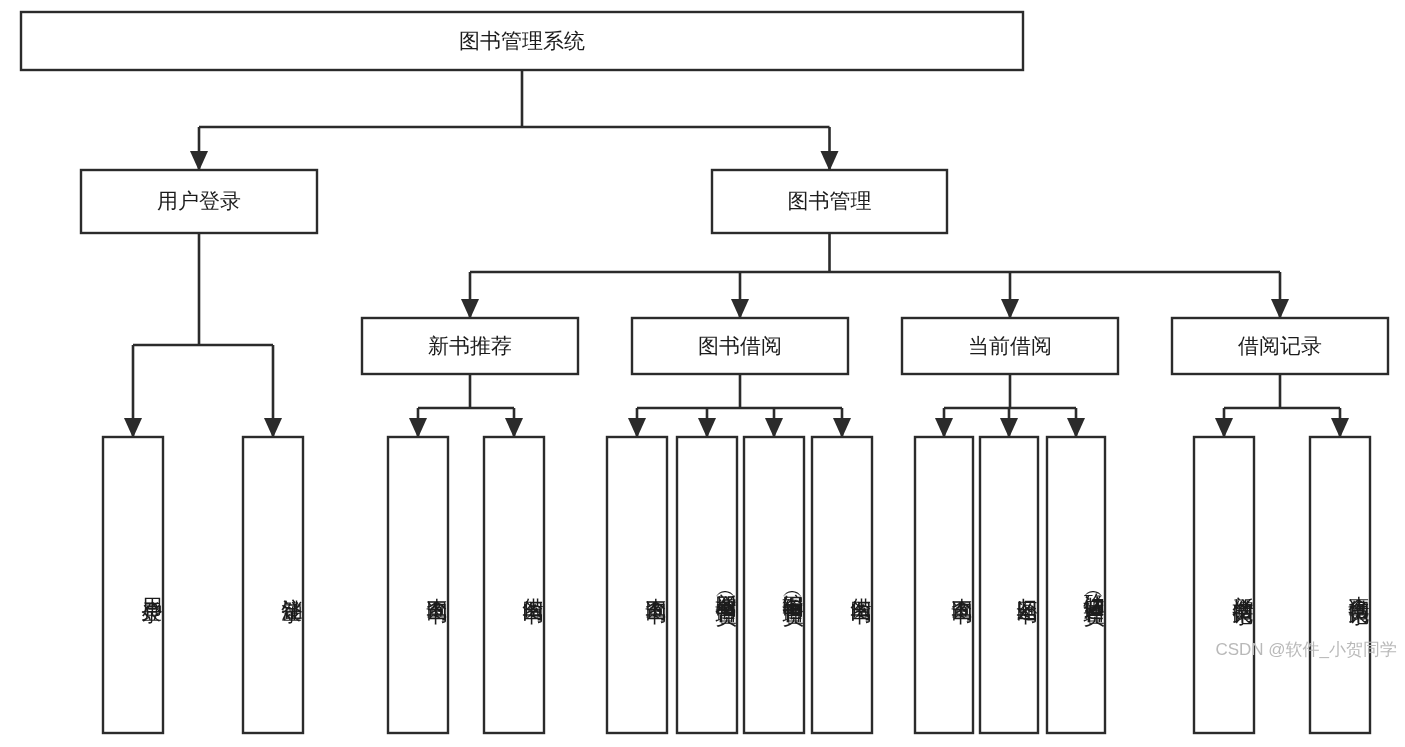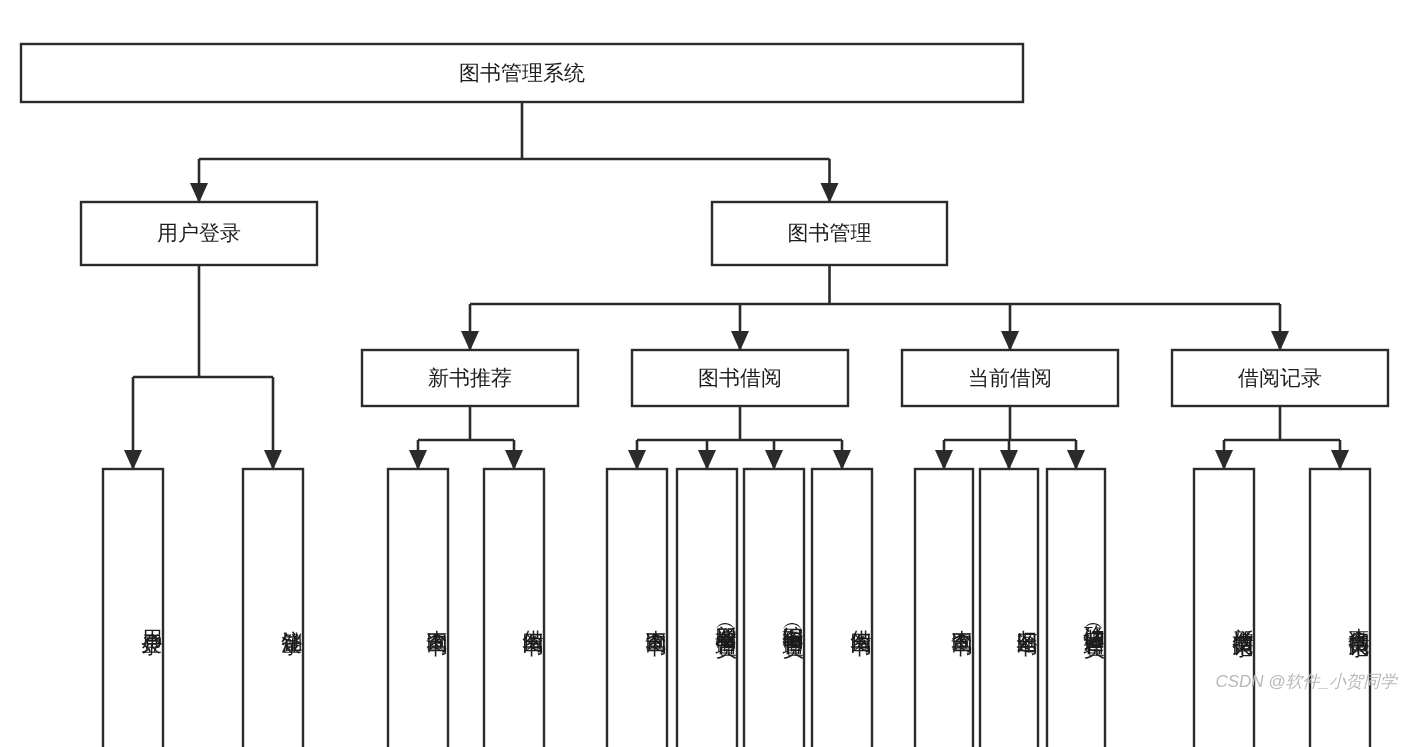--- a/index.html
+++ b/index.html
@@ -11,21 +11,20 @@
     width: 1405px;
     height: 747px;
     font-family: "Liberation Sans", "DejaVu Sans", sans-serif;
     overflow: hidden;
   }
   #diagram-root {
     position: relative;
     width: 1405px;
     height: 666px;
     background: #ffffff;
-    margin-top: 32px;
   }
   svg.diagram-canvas {
     position: absolute;
     left: 0;
     top: 0;
     width: 1405px;
     height: 747px;
   }
   .node-box {
     fill: #ffffff;
@@ -65,21 +64,20 @@
     pointer-events: none;
   }
   .watermark {
     position: absolute;
     right: 8px;
     bottom: 5px;
     font-family: "Liberation Sans", "DejaVu Sans", sans-serif;
     font-size: 17px;
     color: #b9b9b9;
     white-space: nowrap;
-    font-style: italic;
   }
 </style>
 </head>
 <body>
 
 <div id="diagram-root">
 
   <svg class="diagram-canvas" viewBox="0 0 1405 747">
     <g id="connectors-layer">
         <line x1="522" y1="70" x2="522" y2="127" class="connector"></line>

